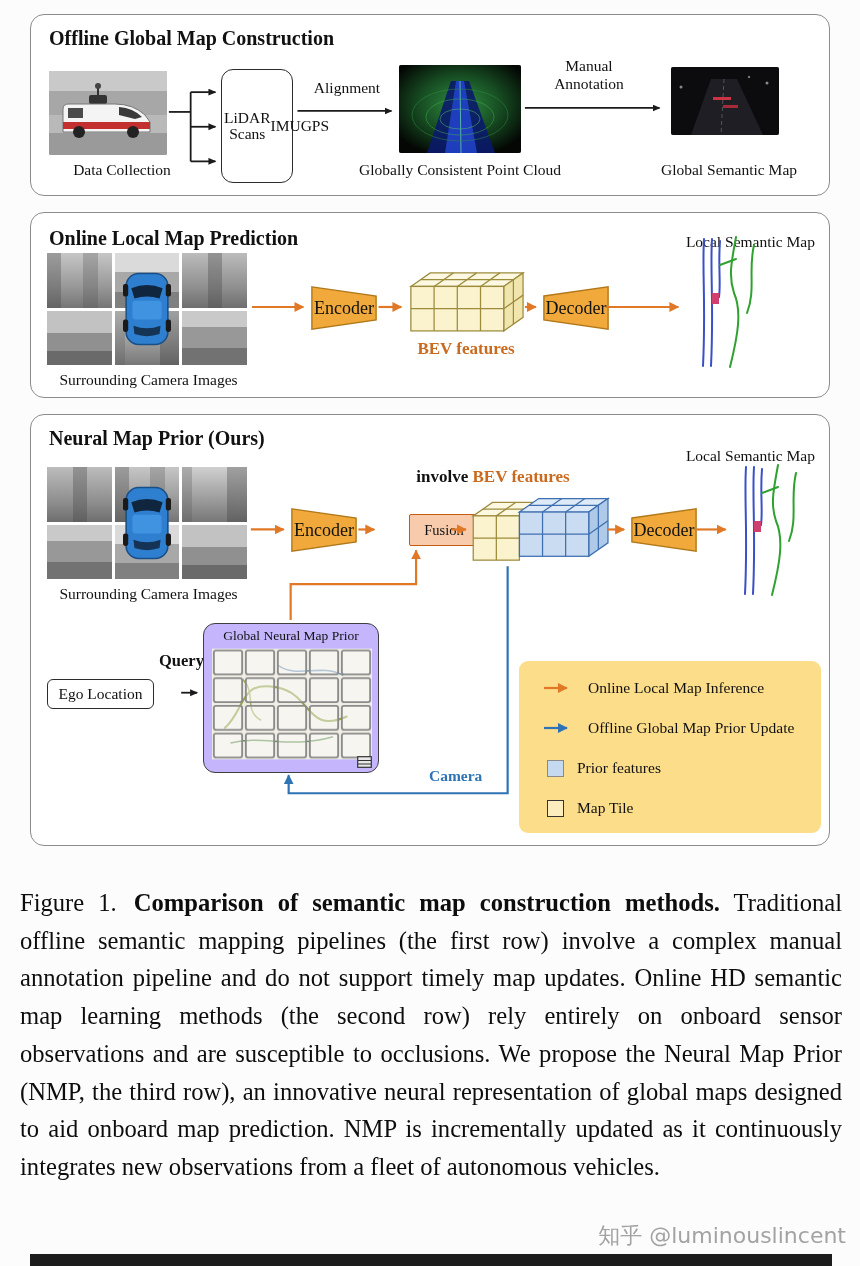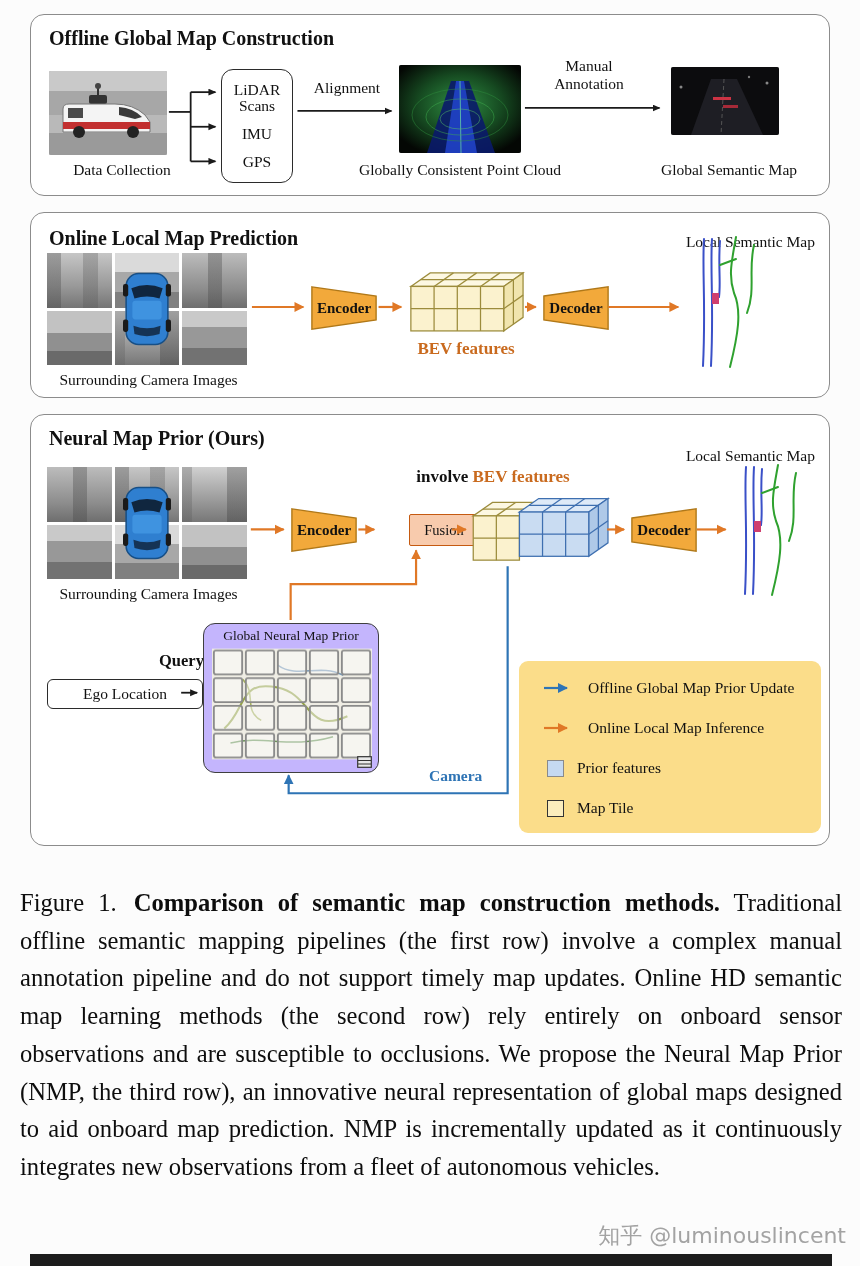--- a/index.html
+++ b/index.html
@@ -11,37 +11,37 @@
            border:1.6px solid #8c8c8c; border-radius:14px; }
   .h2title { position:absolute; font-size:20px; font-weight:bold; white-space:nowrap; }
   .lbl { position:absolute; font-size:15.5px; text-align:center; line-height:1.18; }
   .rlbl { position:absolute; font-size:15.5px; white-space:nowrap; }
   .overlay { position:absolute; inset:0; width:100%; height:100%; pointer-events:none; }
 
   .photo { position:absolute; overflow:hidden; border-radius:2px; background:#888; }
   .photo svg { display:block; width:100%; height:100%; }
 
   .sensorbox { position:absolute; border:1.7px solid #2b2b2b; border-radius:12px; background:#fff;
-               display:flex; flex-direction:column; justify-content:space-around; align-items:center;
+               display:flex; flex-direction:row; justify-content:space-around; align-items:center;
                text-align:center; font-size:15.5px; line-height:1.05; padding:6px 2px; }
 
   .camgrid { position:absolute; width:200px; height:112px; display:grid;
              grid-template-columns:repeat(3,1fr); grid-template-rows:repeat(2,1fr); gap:3px; }
   .cam { background:linear-gradient(180deg,#cdcdcd 0%,#a2a2a2 55%,#7e7e7e 100%); }
   .cam.v1 { background:linear-gradient(90deg,rgba(60,60,60,.30) 0 22%,rgba(0,0,0,0) 22% 55%,rgba(80,80,80,.28) 55% 78%,rgba(0,0,0,0) 78%),linear-gradient(180deg,#c6c6c6,#999 60%,#757575); }
   .cam.v2 { background:linear-gradient(180deg,#dadada 0 35%,#a8a8a8 35% 70%,#808080 70%); }
   .cam.v3 { background:linear-gradient(90deg,rgba(0,0,0,0) 0 40%,rgba(70,70,70,.35) 40% 62%,rgba(0,0,0,0) 62%),linear-gradient(180deg,#bcbcbc,#8d8d8d 65%,#6e6e6e); }
   .cam.v4 { background:linear-gradient(180deg,#c2c2c2 0 40%,#909090 40% 75%,#6a6a6a 75%); }
   .cam.v5 { background:linear-gradient(90deg,rgba(90,90,90,.3) 0 15%,rgba(0,0,0,0) 15% 70%,rgba(50,50,50,.3) 70%),linear-gradient(180deg,#d0d0d0,#9b9b9b 60%,#777); }
   .cam.v6 { background:linear-gradient(180deg,#c9c9c9 0 30%,#989898 30% 68%,#727272 68%); }
   .ecar { position:absolute; left:50%; top:50%; transform:translate(-50%,-50%); width:48px; height:76px; z-index:2; }
 
   .trap { position:absolute; display:flex; align-items:center; justify-content:center; }
   .trap svg { position:absolute; inset:0; width:100%; height:100%; }
-  .trap span { position:relative; font-size:15px;font-weight:bold; }
+  .trap span { position:relative; font-size:18px; }
 
   .fusion { position:absolute; background:#F8CBAD; border:1.6px solid #C55A11; border-radius:2px;
             display:flex; align-items:center; justify-content:center; font-size:14.5px;margin-left:28px; }
 
   .egobox { position:absolute; background:#fff; border:1.7px solid #2b2b2b; border-radius:6px;
             display:flex; align-items:center; justify-content:center; font-size:15.5px; }
 
   .nmpbox { position:absolute; background:#c4b5fd; border:1.7px solid #3f3f3f; border-radius:12px; }
   .nmptitle { position:absolute; left:0; right:0; top:4px; text-align:center; font-size:13.5px; }
   .nmpmap { position:absolute; left:8px; top:24px; width:160px; height:112px; }
@@ -323,21 +323,21 @@
         <path d="M28,6 C26,30 29,48 27,62" stroke="#3a50c8"></path>
         <path d="M44,2 C40,25 36,40 42,58 C50,76 46,100 38,132" stroke="#2fa12f"></path>
         <path d="M62,10 C56,35 64,55 55,78" stroke="#2fa12f"></path>
         <path d="M28,30 L44,24" stroke="#2fa12f"></path>
       </g>
       <rect x="20" y="58" width="7" height="11" fill="#cf3f6f"></rect>
     </svg>
 
     <div class="blbl" style="left:128px;top:236px;font-size:16.5px">Query</div>
 
-    <div class="egobox" style="left:16px;top:264px;width:156px;height:30px">
+    <div class="egobox" style="left:16px;top:264px;width:107px;height:30px">
       <span>Ego Location</span>
     </div>
 
     <div class="nmpbox" style="left:172px;top:208px;width:176px;height:150px">
       <div class="nmptitle">Global Neural Map Prior</div>
       <div class="nmpmap">
         <svg viewBox="0 0 156 108">
           <rect width="156" height="108" fill="#efede4"></rect>
           <g fill="none" stroke-width="2" opacity="0.9">
             <path d="M12,78 C34,58 26,30 64,38 C98,45 92,84 132,66" stroke="#8a9a3a"></path>
@@ -358,29 +358,29 @@
         <line x1="1" y1="4.5" x2="14" y2="4.5" stroke="#333" stroke-width="1"></line>
         <line x1="1" y1="8" x2="14" y2="8" stroke="#333" stroke-width="1"></line>
       </svg>
     </div>
 
     <div class="blbl" style="left:398px;top:352px;font-size:15.5px;color:#2E74B5">Camera</div>
 
     <div class="legend" style="left:488px;top:246px;width:302px;height:172px">
       <div class="lrow">
         <svg class="larrow" viewBox="0 0 36 12">
+          <path d="M1,6 H24" stroke="#E07826" stroke-width="2.2" fill="none" marker-end="url(#ah-o)"></path>
+        </svg>
+        <span>Online Local Map Inference</span>
+      </div>
+      <div class="lrow">
+        <svg class="larrow" viewBox="0 0 36 12">
           <path d="M1,6 H24" stroke="#2E74B5" stroke-width="2.2" fill="none" marker-end="url(#ah-b)"></path>
         </svg>
         <span>Offline Global Map Prior Update</span>
-      </div>
-      <div class="lrow">
-        <svg class="larrow" viewBox="0 0 36 12">
-          <path d="M1,6 H24" stroke="#E07826" stroke-width="2.2" fill="none" marker-end="url(#ah-o)"></path>
-        </svg>
-        <span>Online Local Map Inference</span>
       </div>
       <div class="lrow">
         <span class="sq prior"></span>
         <span>Prior features</span>
       </div>
       <div class="lrow">
         <span class="sq tile"></span>
         <span>Map Tile</span>
       </div>
     </div>

